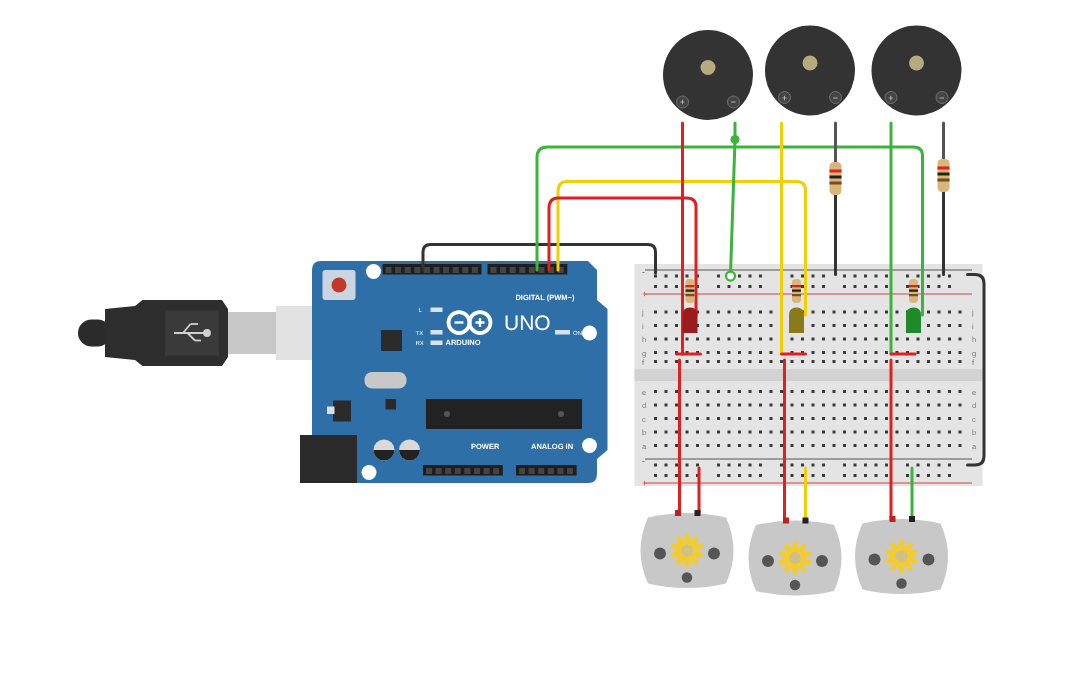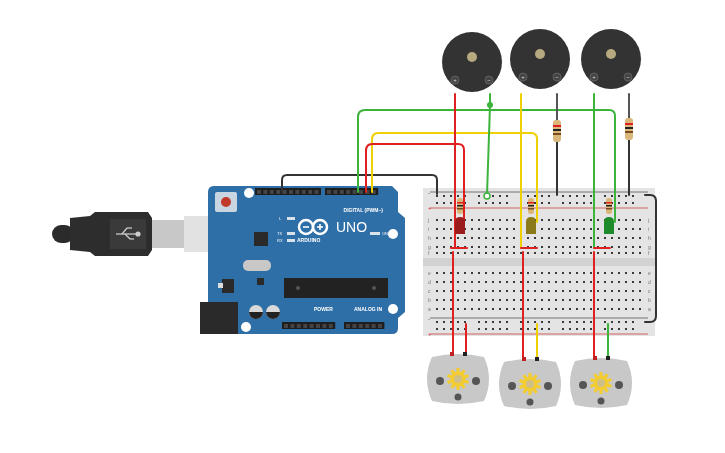--- a/index.html
+++ b/index.html
@@ -1,17 +1,17 @@
 <!DOCTYPE html>
 <html><head>
 <meta charset="utf-8">
 <style>
   html,body{margin:0;padding:0;background:#ffffff;}
   body{width:725px;height:453px;position:relative;overflow:hidden;font-family:"Liberation Sans",sans-serif;}
-  #stage{position:absolute;left:0;top:12px;width:725px;height:320px;}
+  #stage{position:absolute;left:0;top:0;width:725px;height:320px;}
   svg text{font-family:"Liberation Sans",sans-serif;}
 </style>
 </head>
 <body>
 
 <div id="stage">
 <svg id="svg" width="725" height="453" viewBox="0 0 725 453" xmlns="http://www.w3.org/2000/svg">
 
   <g>
     <rect x="52" y="213" width="22" height="18" rx="9" fill="#2b2b2b"></rect>

